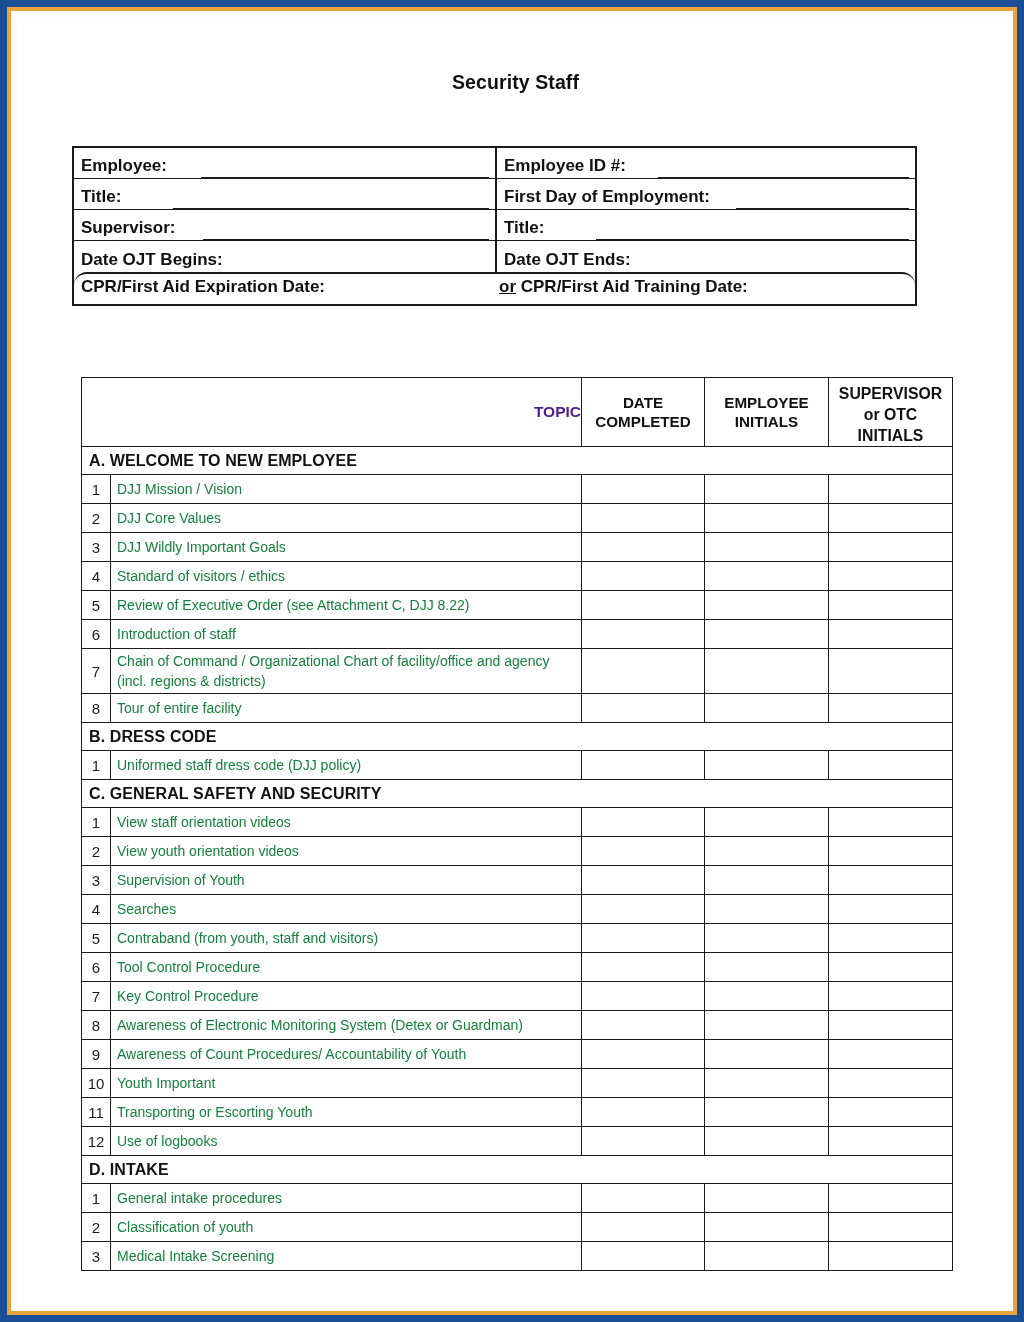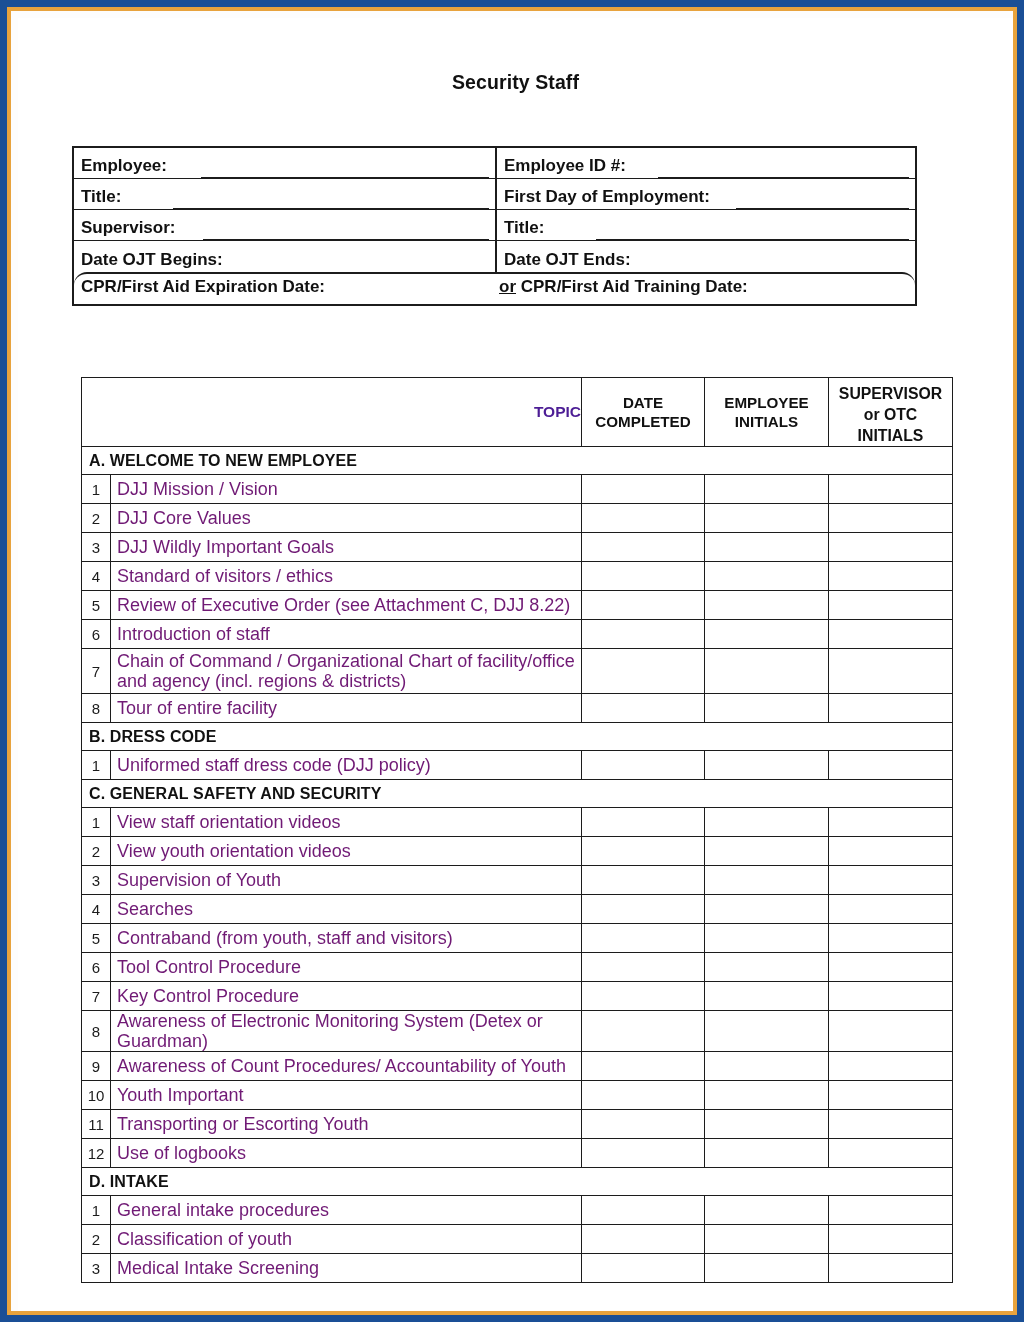--- a/index.html
+++ b/index.html
@@ -206,22 +206,22 @@
   .item-row.tall { height: 45px; }
   .num-cell {
     text-align: center;
     vertical-align: middle;
     font-size: 15px;
     color: #1c1c1c;
   }
   .topic-cell {
     vertical-align: middle;
     padding-left: 6px !important;
-    font-size: 18px;
-    color: #701a75;
+    font-size: 14px;
+    color: #15803d;
     line-height: 20px;
   }
   .blank-cell { background: #ffffff; }
 </style>
 </head>
 <body>
 
 <div class="page">
   <div class="sheet">
 

